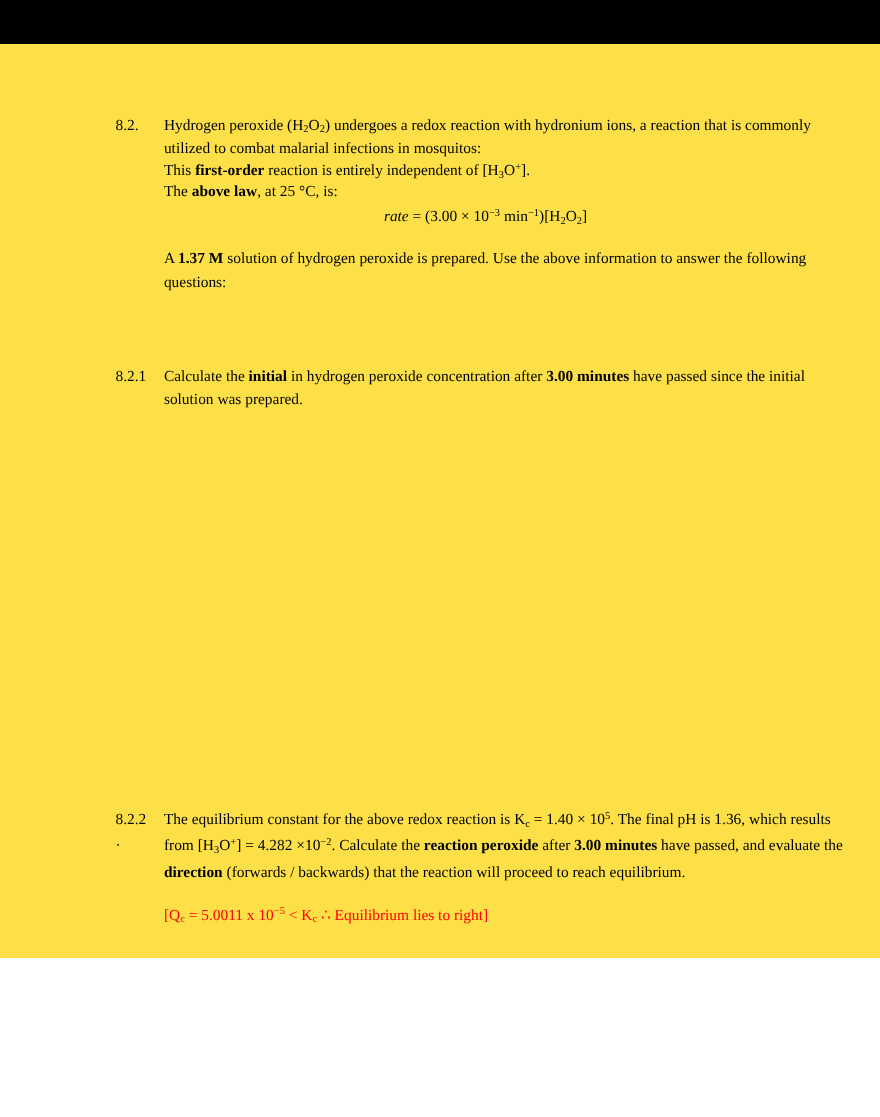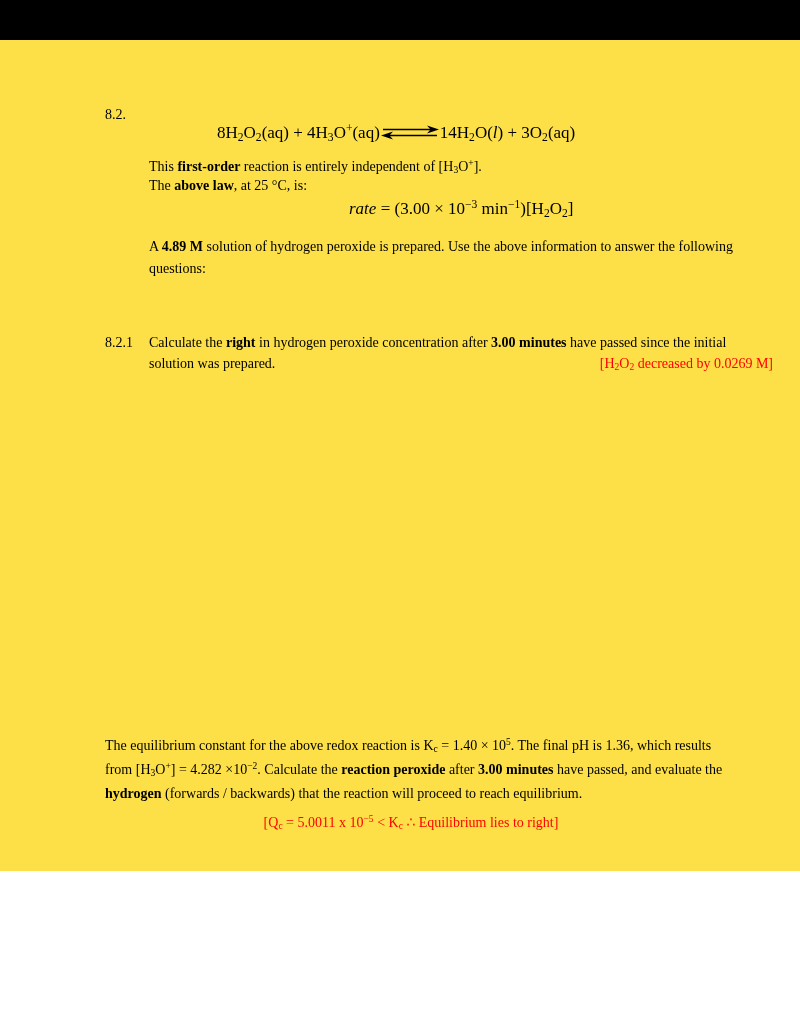--- a/index.html
+++ b/index.html
@@ -19,68 +19,64 @@
   .qbody{width:624px;position:relative}
 
   .q-main{top:104px}
   .q-821{top:332px}
   .q-822{top:734px;line-height:24px}
   .q-822 .qbody{width:618px}
 
   .equation{margin:17px 0 10px 68px;font-size:17px;line-height:24px;white-space:nowrap}
   .equation .arrows{display:inline-block;vertical-align:-2px;margin:0 1px}
   .tight{line-height:19px}
-  .rate-eq{margin:4px 0 0 200px;font-size:17px;line-height:20px}
+  .rate-eq{margin:4px 0 0 200px;font-size:14px;line-height:20px}
   .setup{margin-top:17px;line-height:22px}
 
   .answer{color:#ff0000}
   .answer-821{position:absolute;right:0;top:21px;white-space:nowrap}
-  .answer-822{text-align:center;line-height:21px;margin-top:6px;padding-right:6px;white-space:nowrap}
+  .answer-822{text-align:left;line-height:21px;margin-top:16px;padding-right:6px;white-space:nowrap}
 
   .qdot{line-height:24px}
 
   sub{font-size:68%;vertical-align:-0.25em;line-height:0}
   sup{font-size:68%;vertical-align:0.5em;line-height:0}
 </style>
 </head>
 <body>
 
 <div class="canvas">
   <div class="bar top"></div>
 
   <section class="q q-main">
     <div class="qnum">8.2.</div>
     <div class="qbody">
+      <p>Hydrogen peroxide (H<sub>2</sub>O<sub>2</sub>) undergoes a redox reaction with hydronium ions, a reaction that is commonly utilized to combat malarial infections in mosquitos:</p>
 
-      <div class="equation">
-        <span>8H<sub>2</sub>O<sub>2</sub>(aq) + 4H<sub>3</sub>O<sup>+</sup>(aq)</span><span class="arrows"><svg width="58" height="15" viewBox="0 0 58 15" aria-hidden="true">
-            <line x1="2" y1="4.5" x2="52" y2="4.5" stroke="#000" stroke-width="1.5"></line>
-            <polygon points="58,4.5 46,0.5 49.5,4.5 46,8.5" fill="#000"></polygon>
-            <line x1="6" y1="10.5" x2="56" y2="10.5" stroke="#000" stroke-width="1.5"></line>
-            <polygon points="0,10.5 12,6.5 8.5,10.5 12,14.5" fill="#000"></polygon>
-          </svg></span><span>14H<sub>2</sub>O(<i>l</i>) + 3O<sub>2</sub>(aq)</span>
-      </div>
 
       <p class="tight">This <b>first-order</b> reaction is entirely independent of [H<sub>3</sub>O<sup>+</sup>].</p>
       <p class="tight">The <b>above law</b>, at 25 °C, is:</p>
       <div class="rate-eq"><i>rate</i> = (3.00 × 10<sup>−3</sup> min<sup>−1</sup>)[H<sub>2</sub>O<sub>2</sub>]</div>
 
-      <p class="setup">A <b>4.89 M</b> solution of hydrogen peroxide is prepared. Use the above information to answer the following questions:</p>
+      <p class="setup">A <b>1.37 M</b> solution of hydrogen peroxide is prepared. Use the above information to answer the following questions:</p>
     </div>
   </section>
 
   <section class="q q-821">
     <div class="qnum">8.2.1</div>
     <div class="qbody">
-      <p>Calculate the <b>right</b> in hydrogen peroxide concentration after <b>3.00 minutes</b> have passed since the initial solution was prepared.</p>
-      <span class="answer answer-821">[H<sub>2</sub>O<sub>2</sub> decreased by 0.0269 M]</span>
+      <p>Calculate the <b>initial</b> in hydrogen peroxide concentration after <b>3.00 minutes</b> have passed since the initial solution was prepared.</p>
     </div>
   </section>
 
   <section class="q q-822">
+    <div class="qnum">
+      <div>8.2.2</div>
+      <div class="qdot">·</div>
+    </div>
     <div class="qbody">
-      <p>The equilibrium constant for the above redox reaction is K<sub>c</sub> = 1.40 × 10<sup>5</sup>. The final pH is 1.36, which results from [H<sub>3</sub>O<sup>+</sup>] = 4.282 ×10<sup>−2</sup>. Calculate the <b>reaction peroxide</b> after <b>3.00 minutes</b> have passed, and evaluate the <b>hydrogen</b> (forwards / backwards) that the reaction will proceed to reach equilibrium.</p>
+      <p>The equilibrium constant for the above redox reaction is K<sub>c</sub> = 1.40 × 10<sup>5</sup>. The final pH is 1.36, which results from [H<sub>3</sub>O<sup>+</sup>] = 4.282 ×10<sup>−2</sup>. Calculate the <b>reaction peroxide</b> after <b>3.00 minutes</b> have passed, and evaluate the <b>direction</b> (forwards / backwards) that the reaction will proceed to reach equilibrium.</p>
       <div class="answer answer-822">[Q<sub>c</sub> = 5.0011 x 10<sup>−5</sup> &lt; K<sub>c</sub> ∴ Equilibrium lies to right]</div>
     </div>
   </section>
 
   <div class="bar bottom"></div>
 </div>
 
 </body></html>

